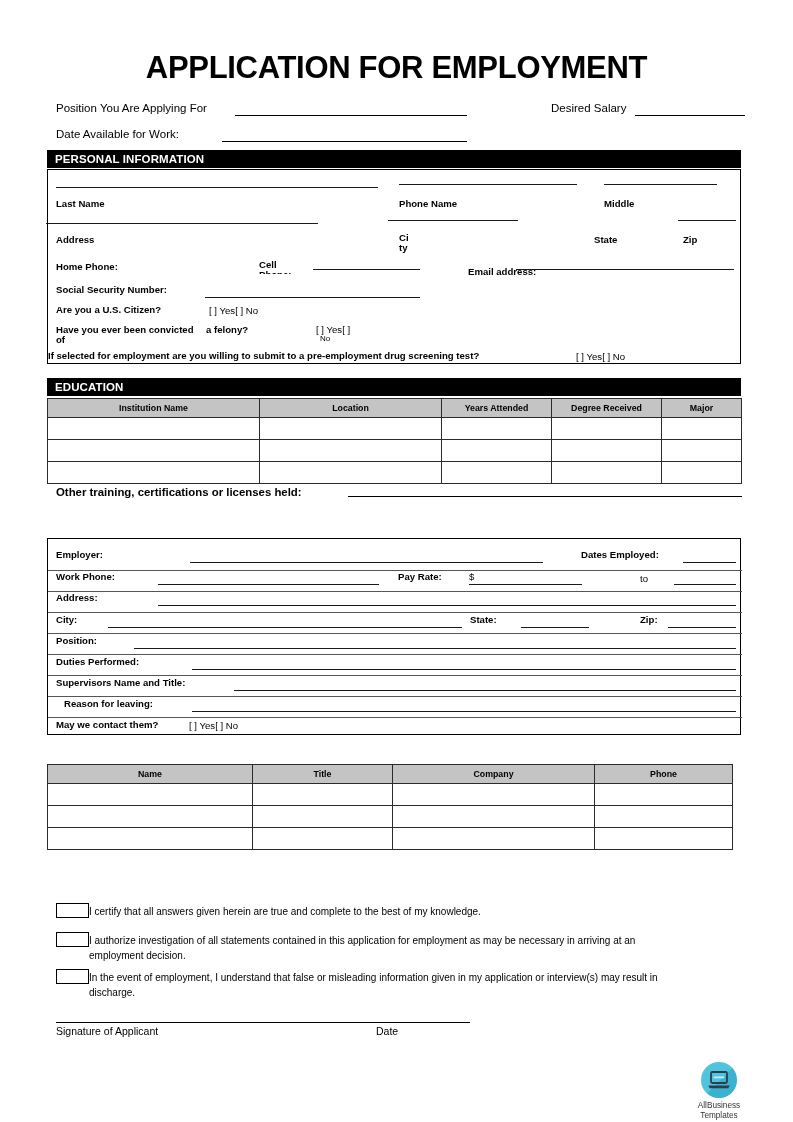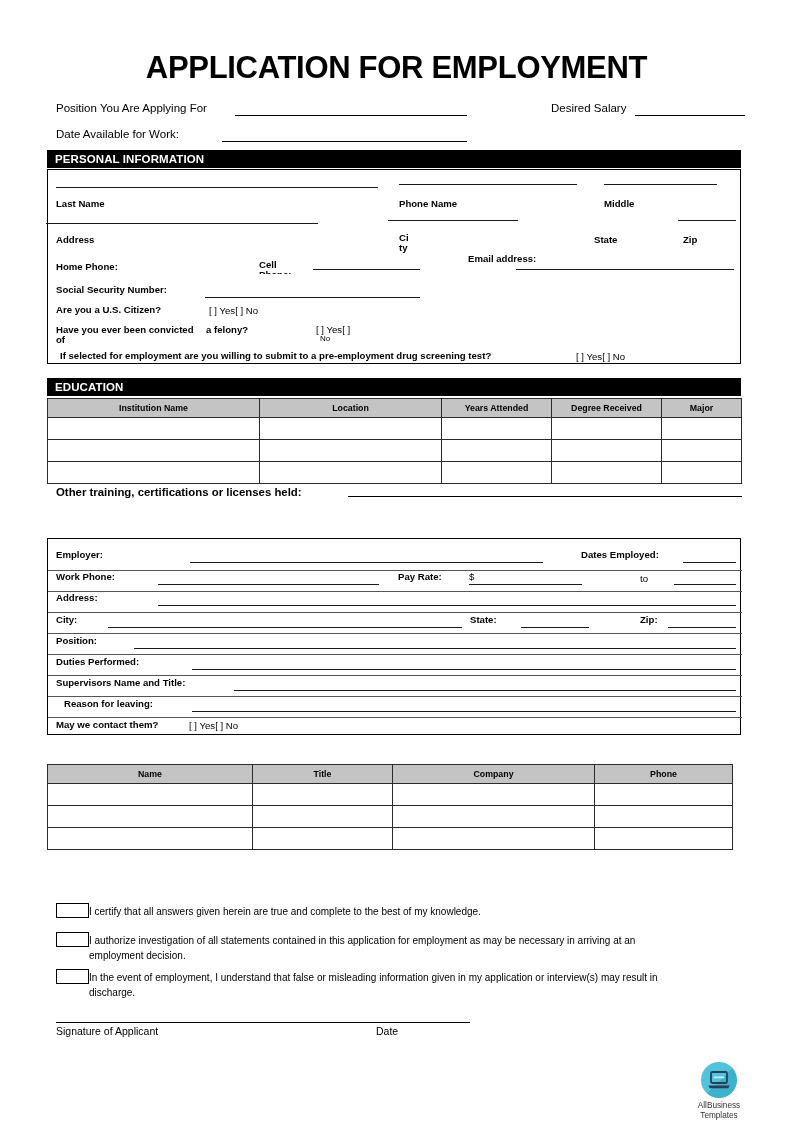--- a/index.html
+++ b/index.html
@@ -179,36 +179,36 @@
 
     <div class="underline" style="left:630px; top:50px; width:58px;"></div>
     <div class="fld" style="left:546px; top:65px;">State</div>
     <div class="fld" style="left:635px; top:65px;">Zip</div>
 
     <div class="fld" style="left:8px; top:92px;">Home Phone:</div>
     <div class="fld" style="left:211px; top:90px;">Cell</div>
     <div class="fld" style="left:211px; top:100px; overflow:hidden; height:4px; color:#000;">Phone:</div>
     <div class="underline" style="left:265px; top:99px; width:107px;"></div>
 
-    <div class="fld" style="left:392px; top:84px;padding-left:28px;">Email address:</div>
+    <div class="fld" style="left:392px; top:97px;padding-left:28px;">Email address:</div>
     <div class="underline" style="left:468px; top:99px; width:218px;"></div>
 
     <div class="fld" style="left:8px; top:115px;">Social Security Number:</div>
     <div class="underline" style="left:157px; top:127px; width:215px;"></div>
 
     <div class="fld" style="left:8px; top:135px;">Are you a U.S. Citizen?</div>
     <div class="yn" style="left:161px; top:135px;">[ ] Yes[ ] No</div>
 
     <div class="fld" style="left:8px; top:155px;">Have you ever been convicted</div>
     <div class="fld" style="left:8px; top:165px;">of</div>
     <div class="fld" style="left:158px; top:155px;">a felony?</div>
     <div class="yn" style="left:268px; top:154px;">[ ] Yes[ ]</div>
     <div class="yn" style="left:272px; top:164px; font-size:8px;">No</div>
 
-    <div class="fld" style="left:12px; top:181px;">If selected for employment are you willing to submit to a pre-employment drug screening test?</div>
+    <div class="fld" style="left:0; top:181px;">If selected for employment are you willing to submit to a pre-employment drug screening test?</div>
     <div class="yn" style="left:528px; top:181px;">[ ] Yes[ ] No</div>
   </div>
 
   <div class="sec-bar" style="left:47px; top:378px; width:694px; height:18px;">EDUCATION</div>
 
   <table class="grid" id="education-table" style="left:47px; top:398px; width:694px;">
     <thead>
       <tr>
         <th style="width:212px;">Institution Name</th>
         <th style="width:182px;">Location</th>

